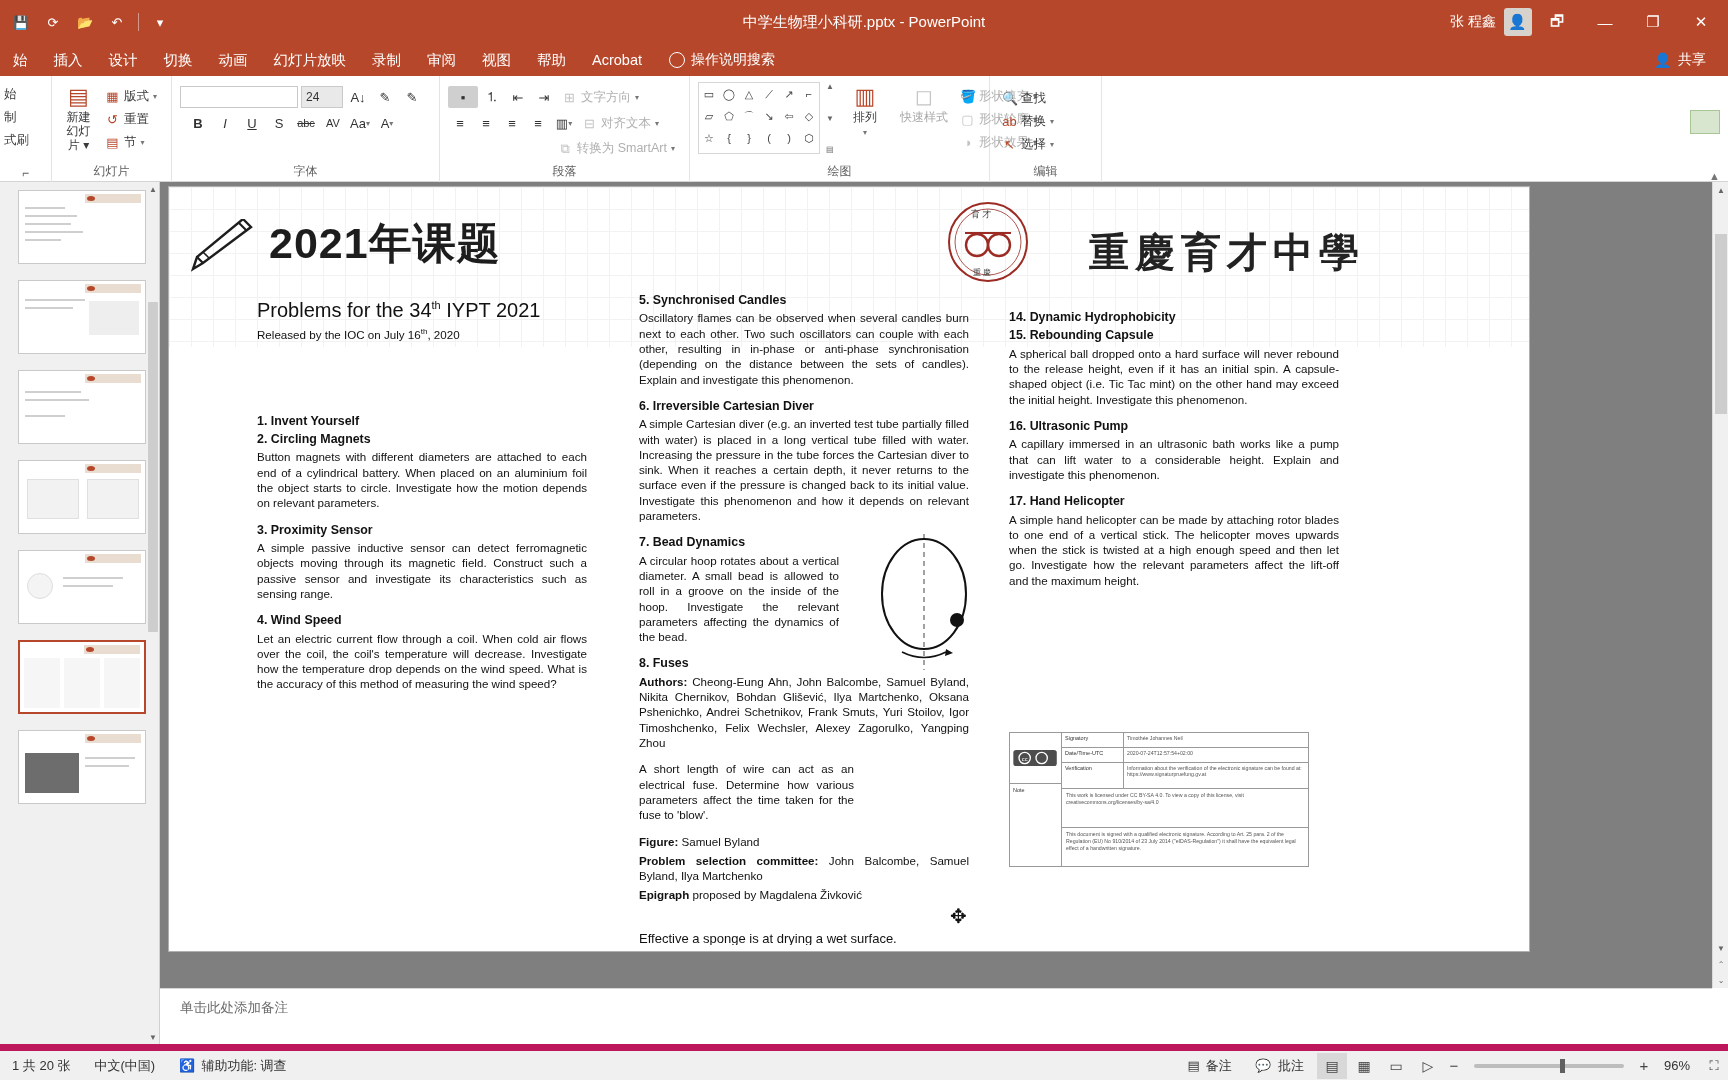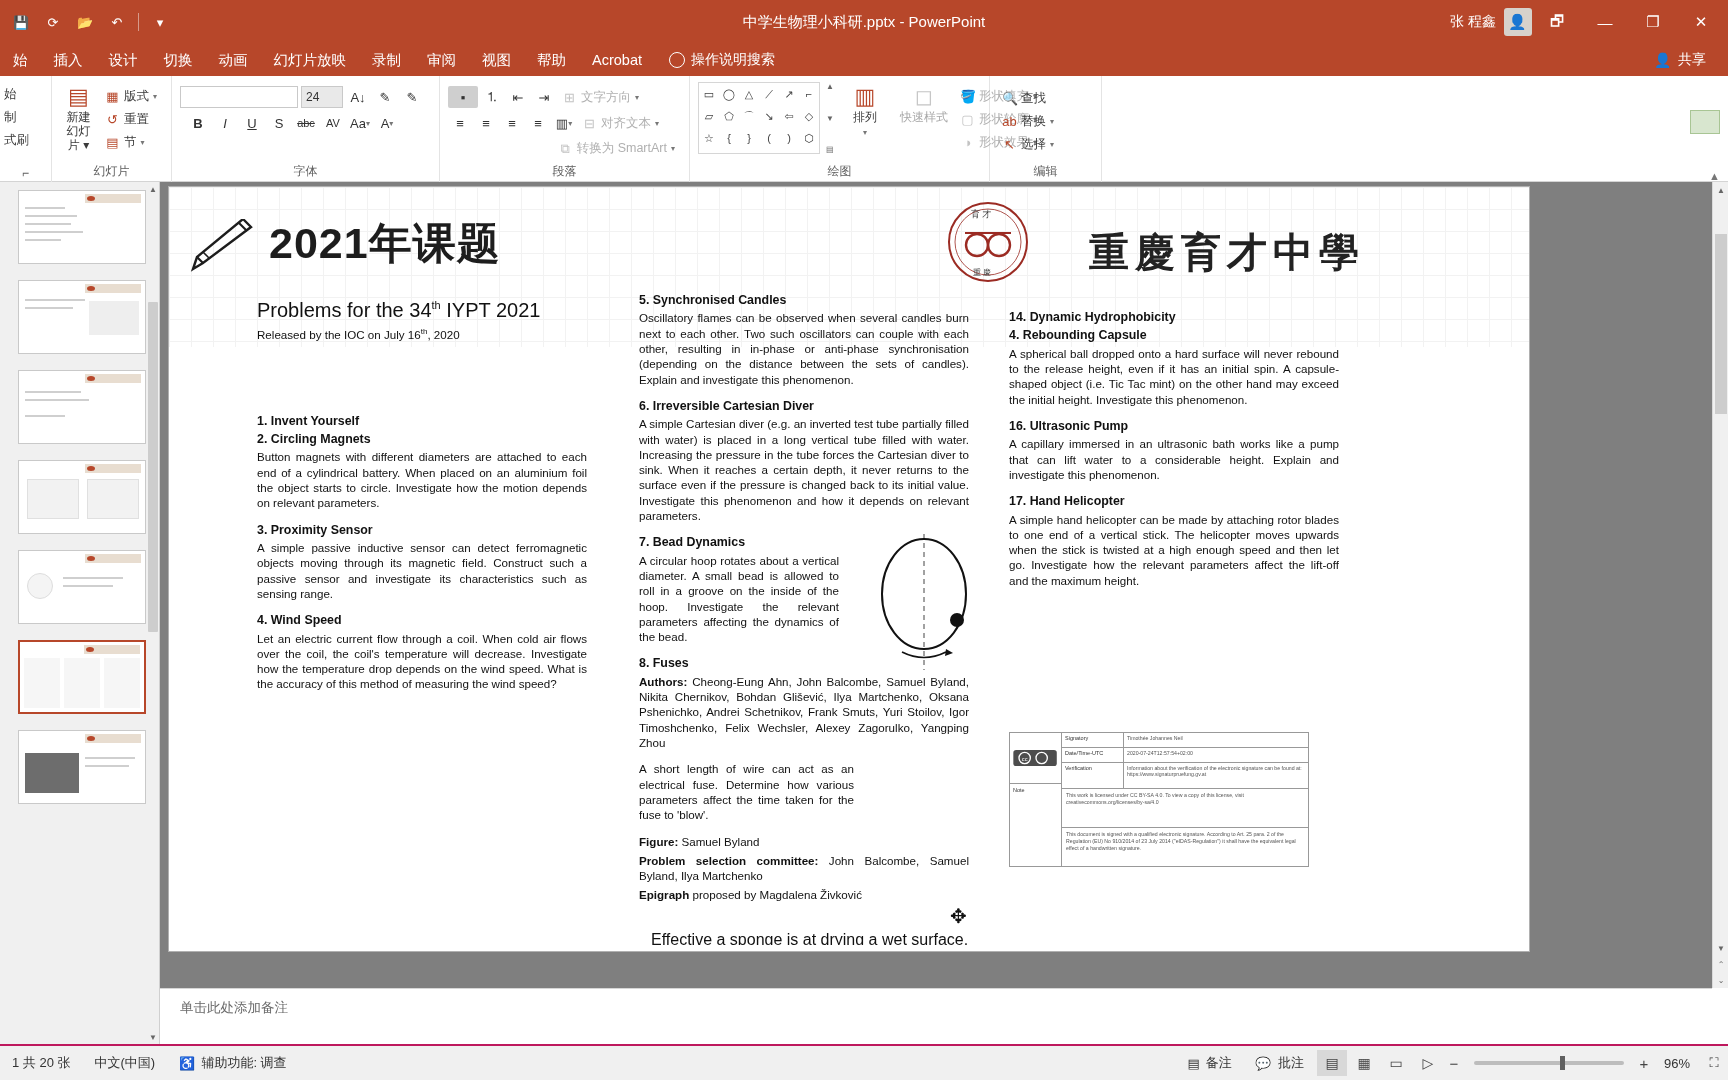--- a/index.html
+++ b/index.html
@@ -188,21 +188,21 @@
   }
   .cc-left { width:52px; border-right:1px solid #999; display:flex; flex-direction:column; }
   .cc-badge { height:50px; display:flex; align-items:center; justify-content:center; }
   .cc-note { flex:1; border-top:1px solid #999; padding:3px; font-size:5.5px; }
   .cc-right { flex:1; display:flex; flex-direction:column; }
   .cc-row { display:flex; border-bottom:1px solid #999; min-height:15px; }
   .cc-row .k { width:62px; border-right:1px solid #999; padding:2px 3px; font-size:5.5px; }
   .cc-row .v { flex:1; padding:2px 3px; font-size:5.2px; color:#555; }
   .cc-body { flex:1; padding:3px 4px; font-size:5.2px; color:#555; line-height:1.35; }
   .partial-line {
-    position:absolute; left:482px; top:744px; width:420px; font-size:16px; color:#111;
+    position:absolute; left:470px; top:744px; width:420px; font-size:13px; color:#111;
     overflow:hidden; height:14px;
   }
 
   .cursor-arrow { position:absolute; left:790px; top:722px; font-size:20px; color:#111; }
 
   
   .vscroll {
     position:absolute; right:0; top:182px; width:16px; bottom:92px; background:#f0f0f0;
     border-left:1px solid #dadada;
   }
@@ -211,21 +211,21 @@
 
   
   .notes {
     position:absolute; left:160px; right:16px; bottom:36px; height:56px; background:#fff;
     border-top:1px solid #d6d6d6; padding:10px 20px; font-size:13.5px; color:#6a6a6a;
   }
 
   
   .statusbar {
     position:absolute; left:0; bottom:0; width:1728px; height:36px; background:#f0f0f0;
-    border-top:2px solid #be185d; display:flex; align-items:center; font-size:13px; color:#333;
+    border-top:7px solid #be185d; display:flex; align-items:center; font-size:13px; color:#333;
   }
   .sb-item { padding:0 12px; white-space:nowrap; display:flex; align-items:center; gap:6px; }
   .sb-right { margin-left:auto; display:flex; align-items:center; }
   .viewbtn {
     width:30px; height:26px; display:flex; align-items:center; justify-content:center;
     font-size:14px; color:#444; margin:0 1px;
   }
   .viewbtn.active { background:#d8d8d8; }
   .zoom-slider { width:150px; height:4px; background:#bdbdbd; position:relative; margin:0 10px; border-radius:2px; }
   .zoom-knob { position:absolute; left:86px; top:-5px; width:5px; height:14px; background:#606060; }
@@ -598,21 +598,21 @@
         <svg class="hoop" viewBox="0 0 110 140">
           <line x1="55" y1="2" x2="55" y2="138" stroke="#444" stroke-width="1" stroke-dasharray="5,4"></line>
           <ellipse cx="55" cy="62" rx="42" ry="55" fill="none" stroke="#111" stroke-width="2"></ellipse>
           <circle cx="88" cy="88" r="7" fill="#111"></circle>
           <path d="M33 120 Q55 131 77 120" fill="none" stroke="#111" stroke-width="1.6"></path>
           <polygon points="77,117 84,121 76,124" fill="#111"></polygon>
         </svg>
 
         <div class="doc-col col3">
           <div class="doc-h">14. Dynamic Hydrophobicity</div>
-          <div class="doc-h">4. Rebounding Capsule</div>
+          <div class="doc-h">15. Rebounding Capsule</div>
           <p class="doc-p">A spherical ball dropped onto a hard surface will never rebound to the release height, even if it has an initial spin. A capsule-shaped object (i.e. Tic Tac mint) on the other hand may exceed the initial height. Investigate this phenomenon.</p>
           <div class="doc-h">16. Ultrasonic Pump</div>
           <p class="doc-p">A capillary immersed in an ultrasonic bath works like a pump that can lift water to a considerable height. Explain and investigate this phenomenon.</p>
           <div class="doc-h">17. Hand Helicopter</div>
           <p class="doc-p">A simple hand helicopter can be made by attaching rotor blades to one end of a vertical stick. The helicopter moves upwards when the stick is twisted at a high enough speed and then let go. Investigate how the relevant parameters affect the lift-off and the maximum height.</p>
         </div>
 
         <div class="cc-box">
           <div class="cc-left">
             <div class="cc-badge">

